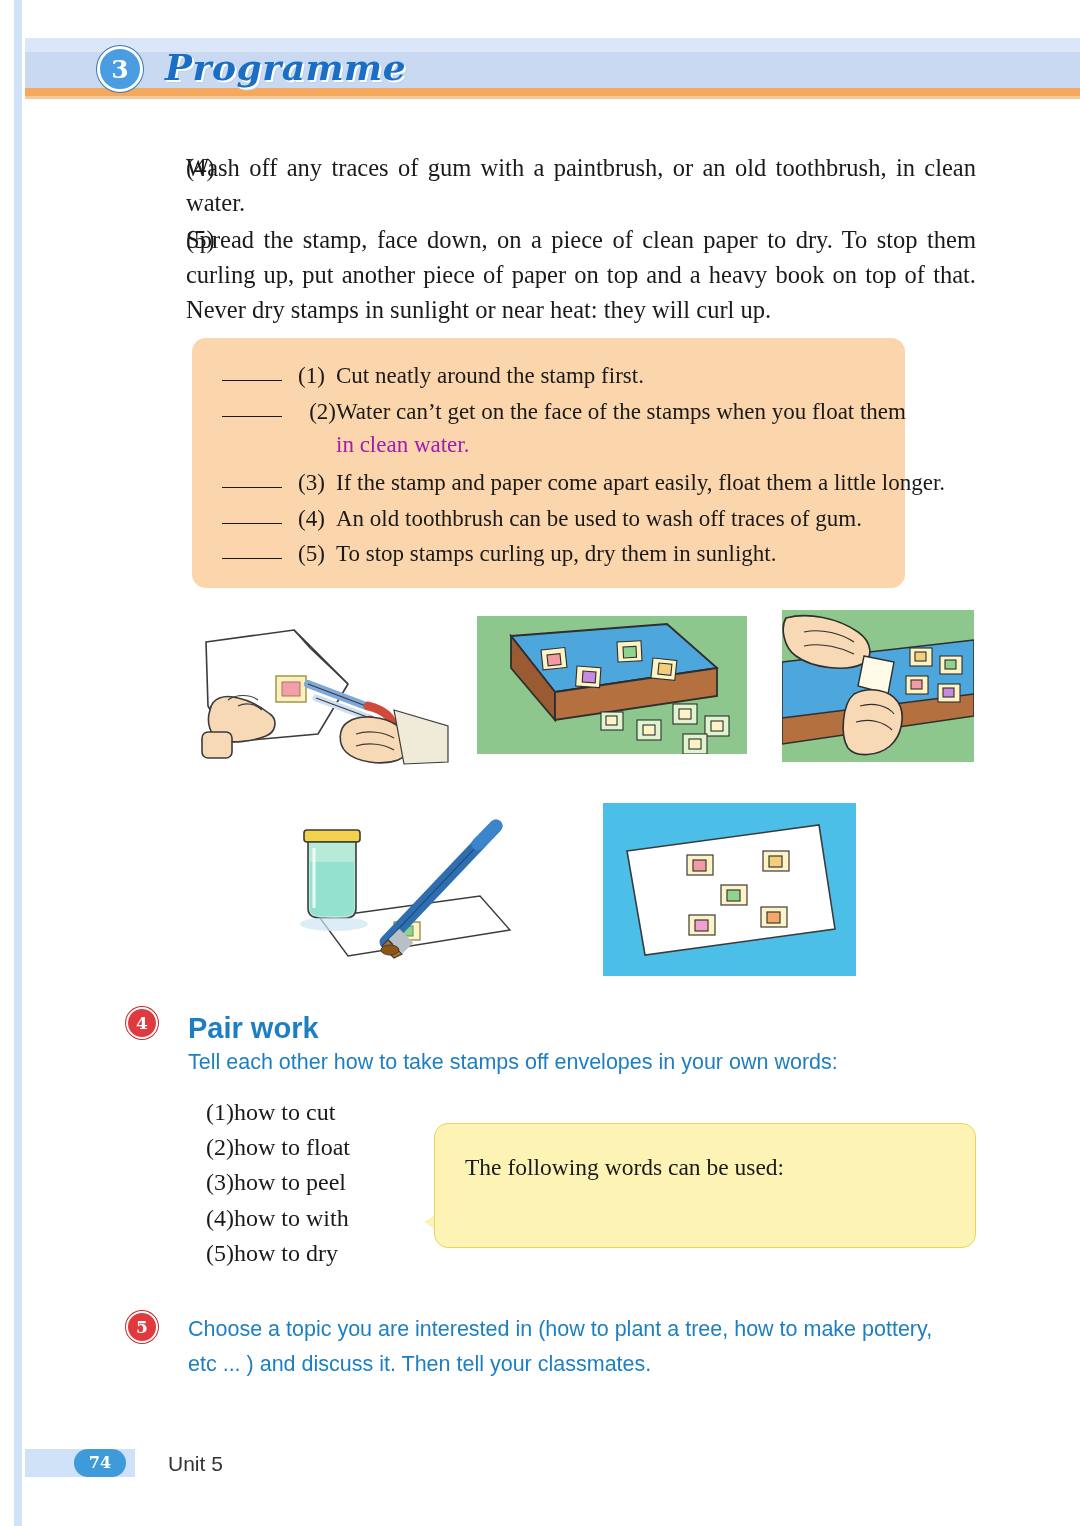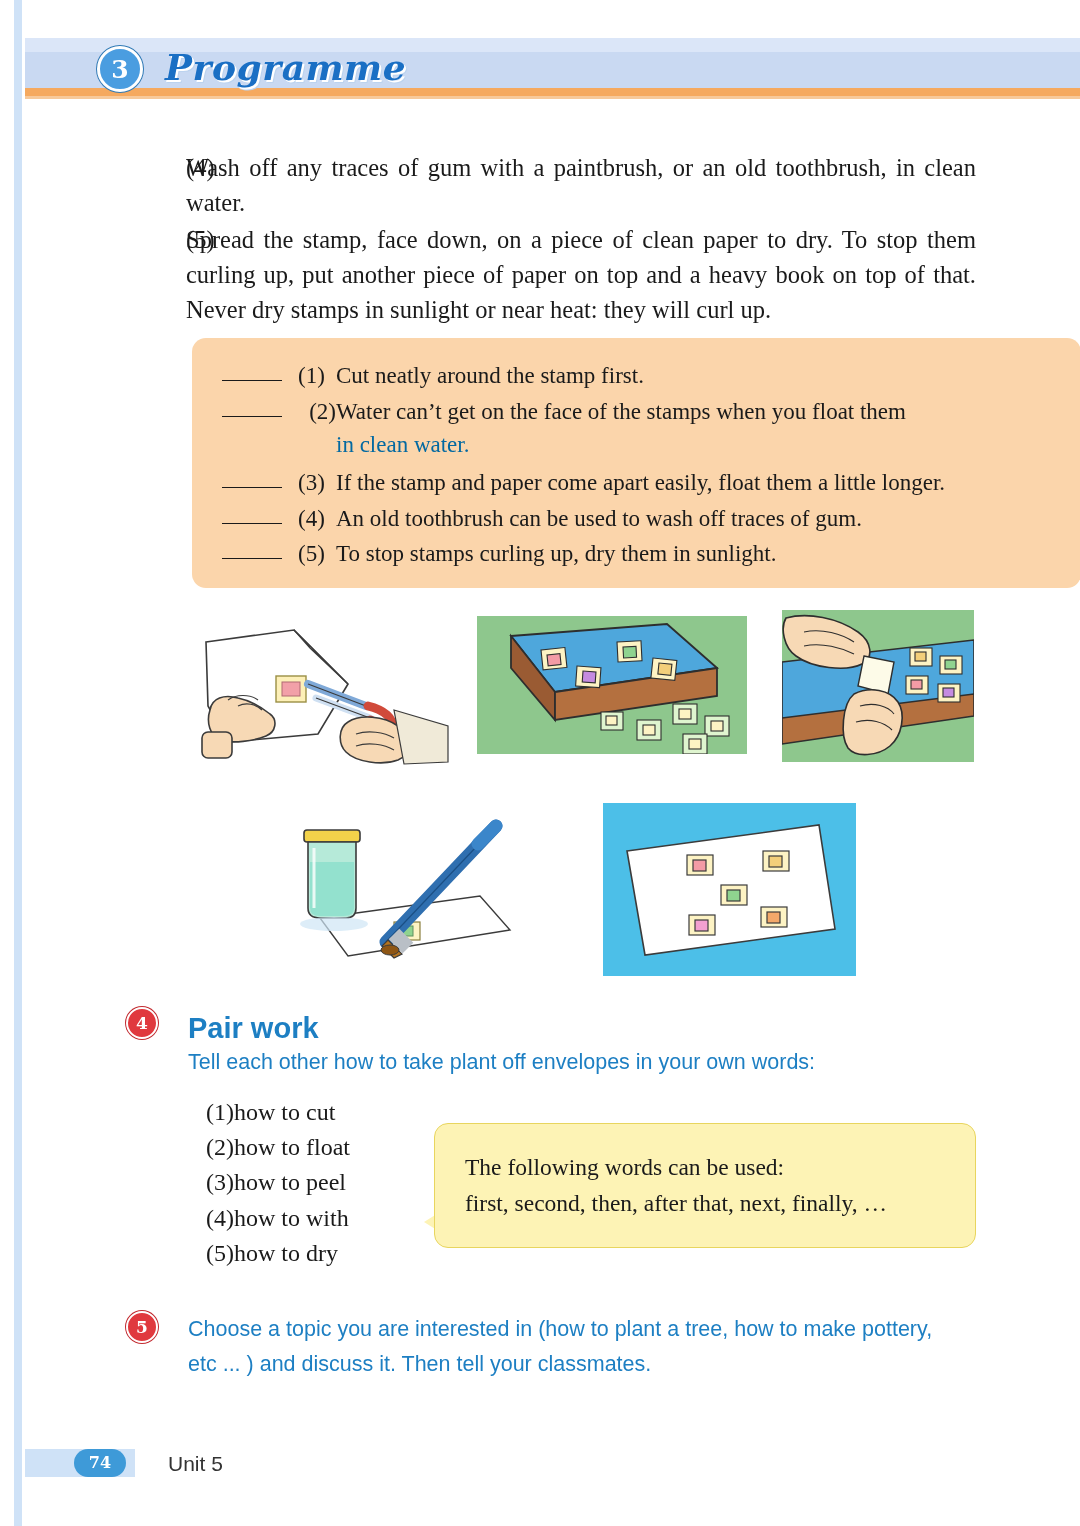--- a/index.html
+++ b/index.html
@@ -105,21 +105,21 @@
   }
   .numbered-para .txt {
     display: block;
     text-align: justify;
   }
 
   
   .orange-box {
     position: absolute;
     left: 192px; top: 338px;
-    width: 889px; height: 250px;
+    width: 713px; height: 250px;
     background: #fbd5ab;
     border-radius: 14px;
   }
   .ob-row {
     position: absolute;
     font-size: 23px;
     line-height: 31px;
     color: #1a1a1a;
     white-space: nowrap;
   }
@@ -127,21 +127,21 @@
     display: inline-block;
     width: 60px;
     border-bottom: 1.6px solid #1a1a1a;
     margin-right: 16px;
     vertical-align: 2px;
   }
   .ob-num { display: inline-block; width: 38px; }
   .ob-cont {
     position: absolute;
     font-size: 23px;
-    color: #0369a1;
+    color: #a21caf;
   }
 
   
   .ill { position: absolute; overflow: hidden; }
 
   .ill1 { left: 198px; top: 614px; width: 252px; height: 152px; }
   .ill2 { left: 477px; top: 616px; width: 270px; height: 138px; }
   .ill3 { left: 782px; top: 610px; width: 192px; height: 152px; }
   .ill4 { left: 290px; top: 800px; width: 250px; height: 160px; }
   .ill5 { left: 603px; top: 803px; width: 253px; height: 173px; }
@@ -419,42 +419,41 @@
       <rect x="86" y="112" width="26" height="20" fill="#fdf3c4"></rect>
       <rect x="92" y="117" width="13" height="11" fill="#f2a0d0"></rect>
       <rect x="158" y="104" width="26" height="20" fill="#fdf3c4"></rect>
       <rect x="164" y="109" width="13" height="11" fill="#f3a86a"></rect>
     </g>
   </svg>
 </div>
 
 <div class="badge" style="left:126px; top:1007px;">4</div>
 <div class="blue-head" style="left:188px; top:1012px;">Pair work</div>
-<div class="blue-text" style="left:188px; top:1046px; width:800px;">Tell each other how to take plant off envelopes in your own words:</div>
+<div class="blue-text" style="left:188px; top:1046px; width:800px;">Tell each other how to take stamps off envelopes in your own words:</div>
 
 <div class="list-item" style="left:192px; top:1099px;">
   <span class="ln">(1)</span><span>how to cut</span>
 </div>
 <div class="list-item" style="left:192px; top:1134px;">
   <span class="ln">(2)</span><span>how to float</span>
 </div>
 <div class="list-item" style="left:192px; top:1169px;">
   <span class="ln">(3)</span><span>how to peel</span>
 </div>
 <div class="list-item" style="left:192px; top:1205px;">
   <span class="ln">(4)</span><span>how to with</span>
 </div>
 <div class="list-item" style="left:192px; top:1240px;">
   <span class="ln">(5)</span><span>how to dry</span>
 </div>
 
 <div class="yb-tail"></div>
 <div class="yellow-box">
   <div class="yb-line" style="left:30px; top:30px;">The following words can be used:</div>
-  <div class="yb-line" style="left:30px; top:66px;">first, second, then, after that, next, finally, …</div>
 </div>
 
 <div class="badge" style="left:126px; top:1311px;">5</div>
 <div class="blue-text" style="left:188px; top:1313px; width:800px;">Choose a topic you are interested in (how to plant a tree, how to make pottery,</div>
 <div class="blue-text" style="left:188px; top:1348px; width:800px;">etc ... ) and discuss it. Then tell your classmates.</div>
 
 <div class="footer-bar"></div>
 <div class="footer-pill">74</div>
 <div class="footer-unit">Unit 5</div>
 

